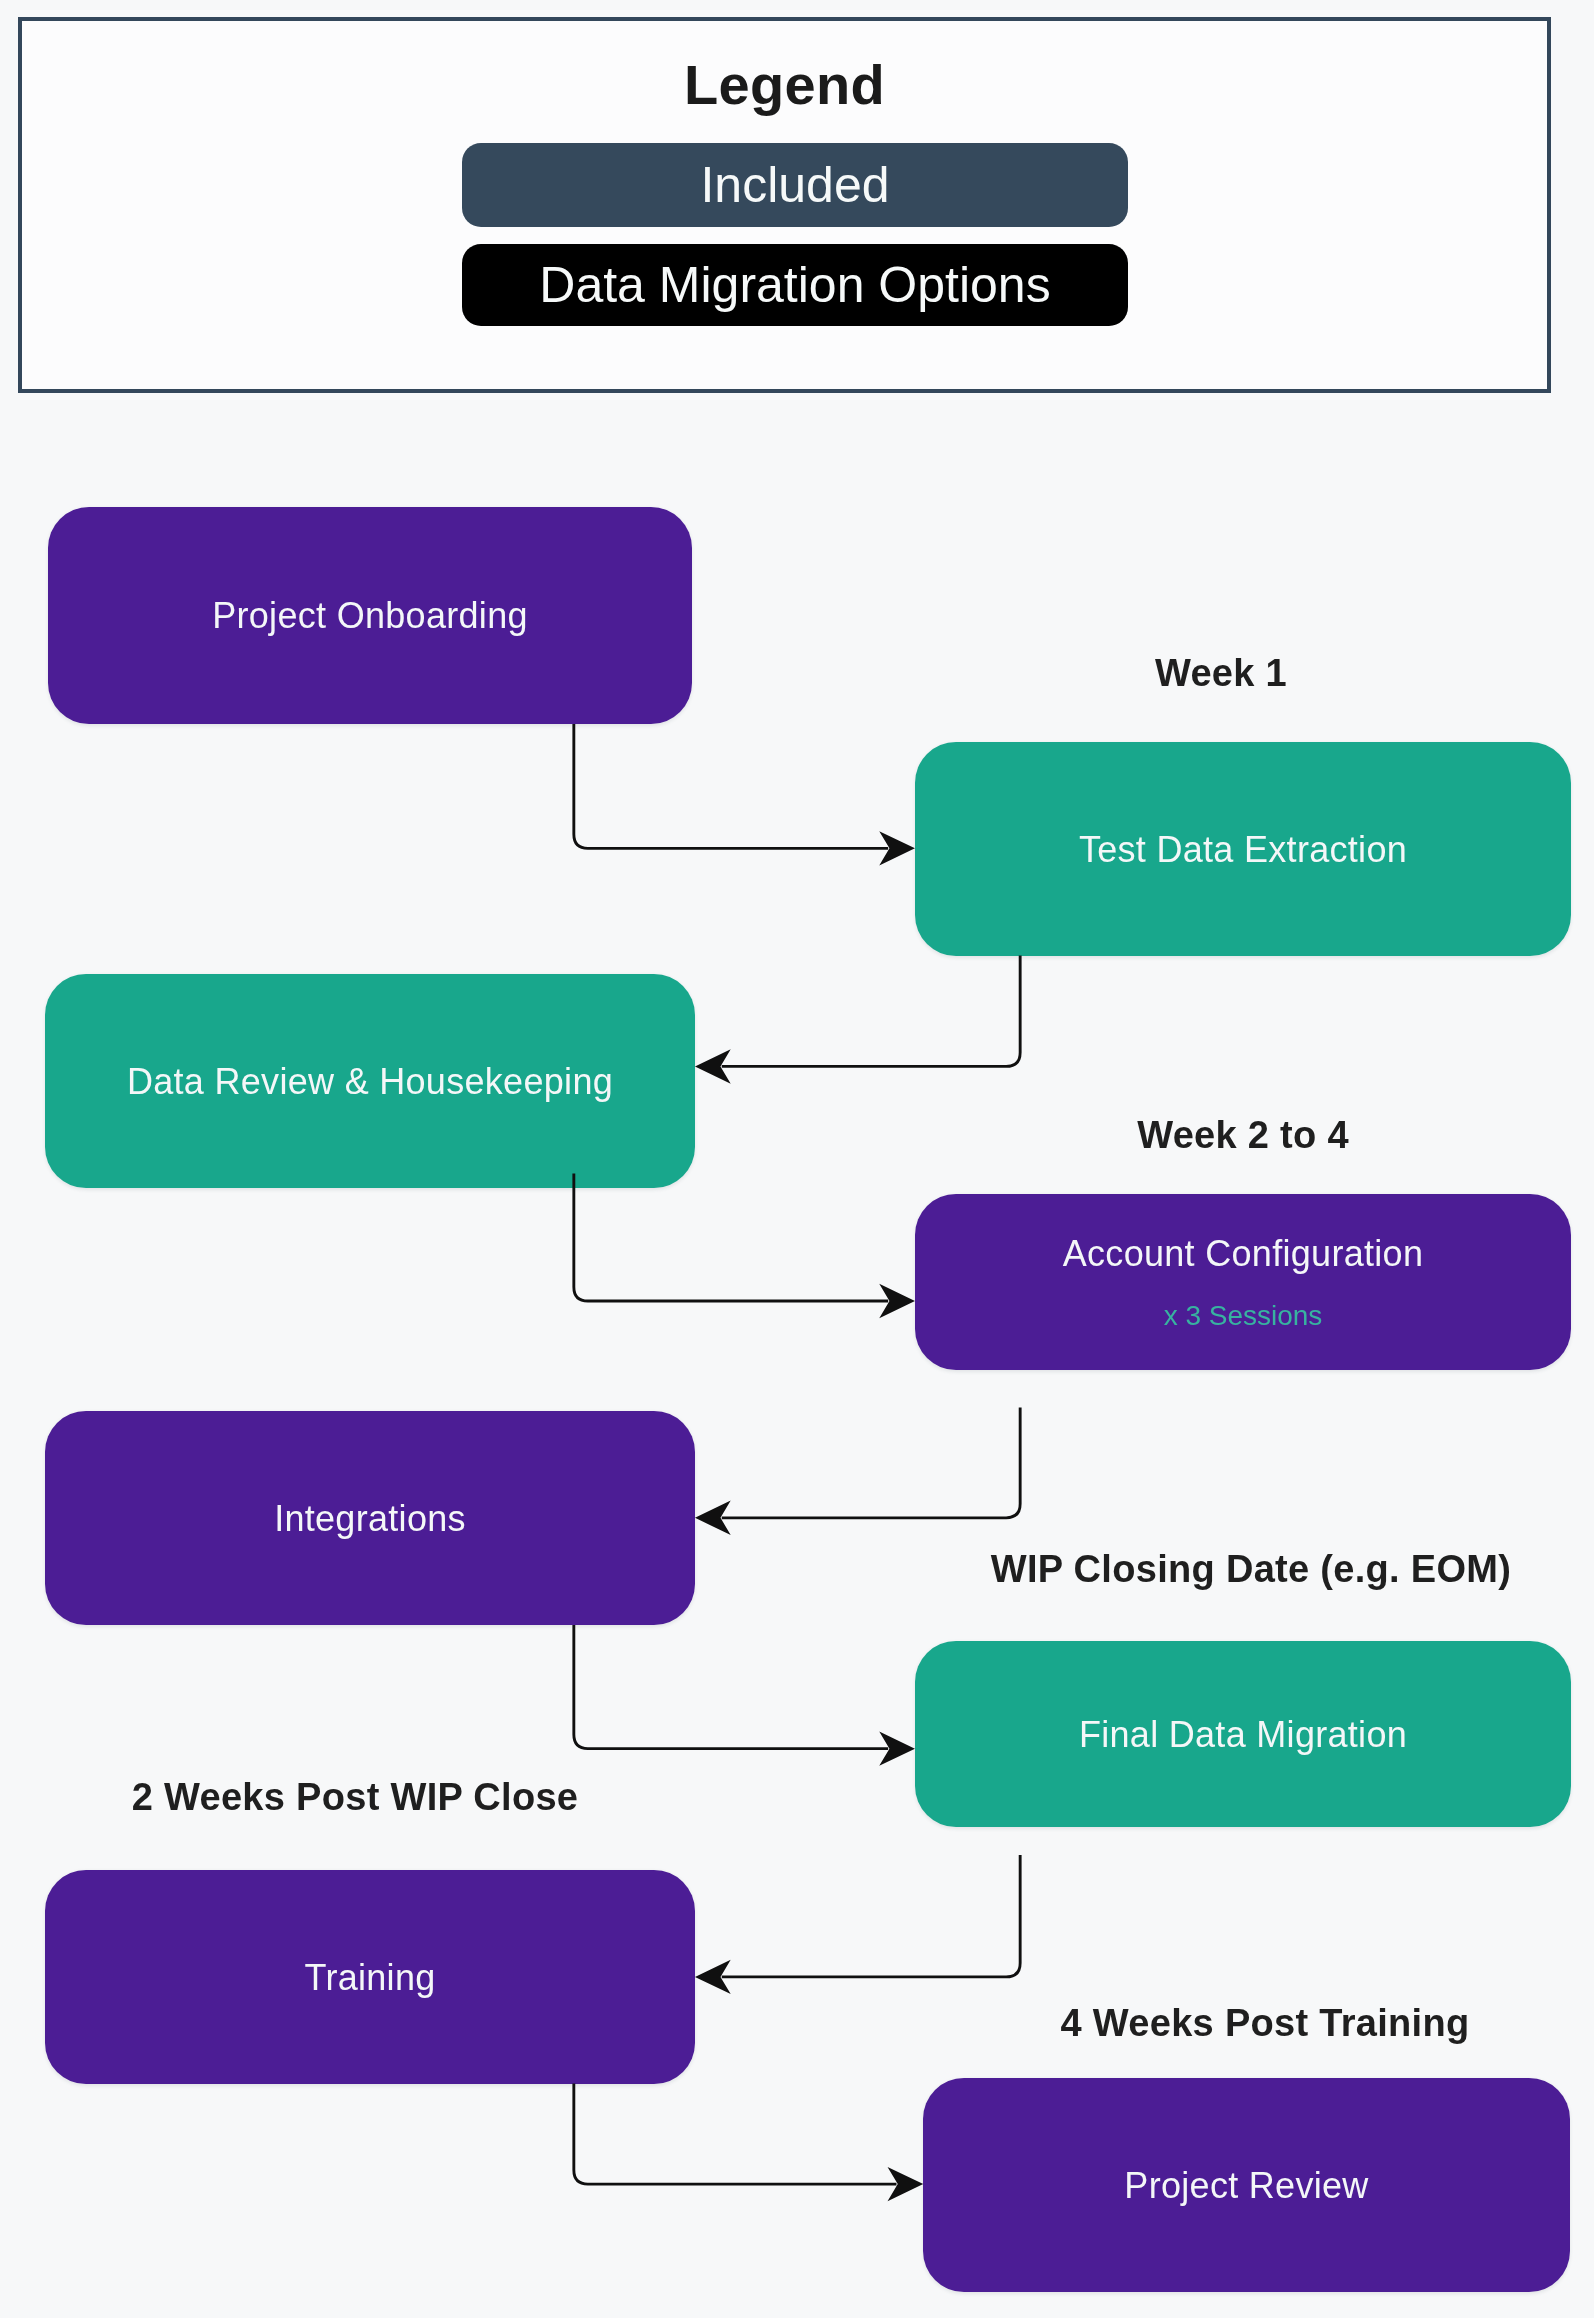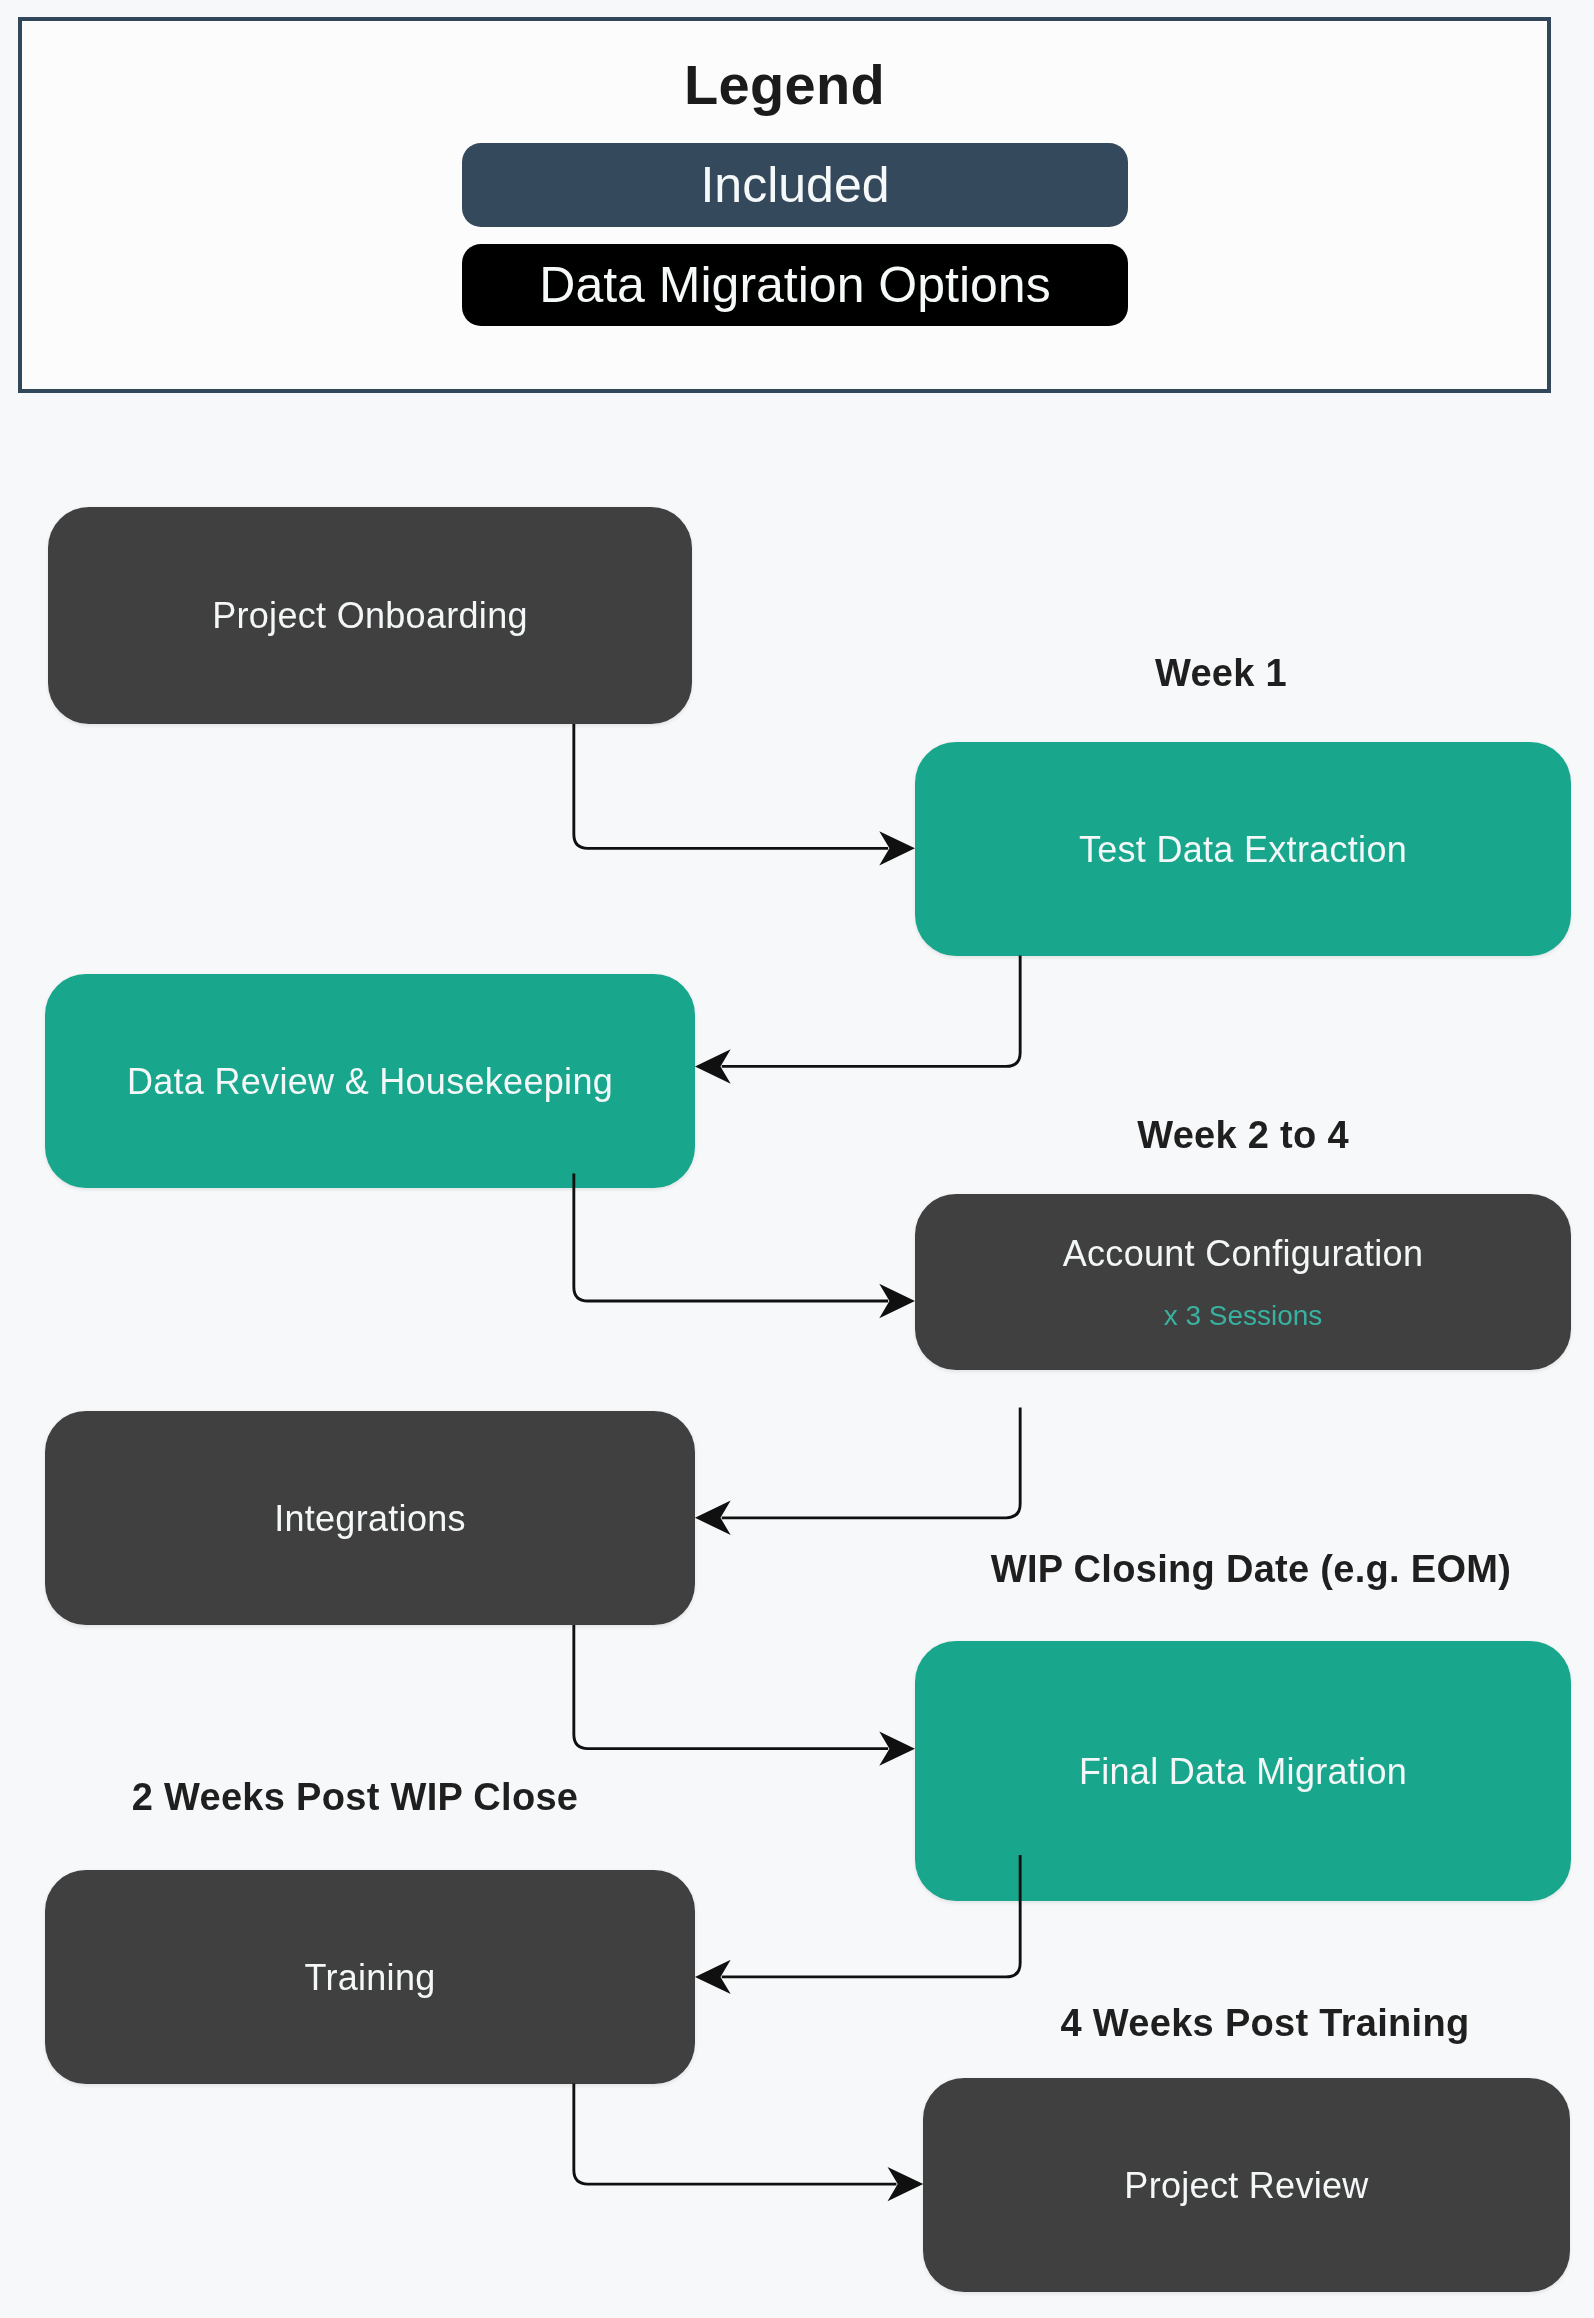--- a/index.html
+++ b/index.html
@@ -67,29 +67,29 @@
     letter-spacing: 0.3px;
     line-height: 1.25;
   }
   .node .node-sublabel {
     color: #38b2a0;
     font-size: 28px;
     font-weight: 300;
     margin-top: 23px;
     line-height: 1.2;
   }
-  .node-included { background: #404040; }
+  .node-included { background: #4c1d95; }
   .node-dmo      { background: #18a78c; }
 
   #node-project-onboarding   { left: 48px;   top: 507px;  width: 644px; height: 217px; }
   #node-test-data-extraction { left: 915px; top: 742px; width: 656px; height: 214px; }
   #node-data-review          { left: 45px;   top: 960px; width: 650px; height: 214px; margin-top: 14px; }
   #node-account-config       { left: 915px; top: 1194px; width: 656px; height: 176px; }
   #node-integrations         { left: 45px;   top: 1411px; width: 650px; height: 214px; }
-  #node-final-data-migration { left: 915px; top: 1641px; width: 656px; height: 260px; }
+  #node-final-data-migration { left: 915px; top: 1641px; width: 656px; height: 186px; }
   #node-training             { left: 45px;   top: 1870px; width: 650px; height: 214px; }
   #node-project-review       { left: 923px; top: 2078px; width: 647px; height: 214px; }
 
   
   .milestone {
     position: absolute;
     margin: 0;
     transform: translateX(-50%);
     white-space: nowrap;
     font-size: 38px;

